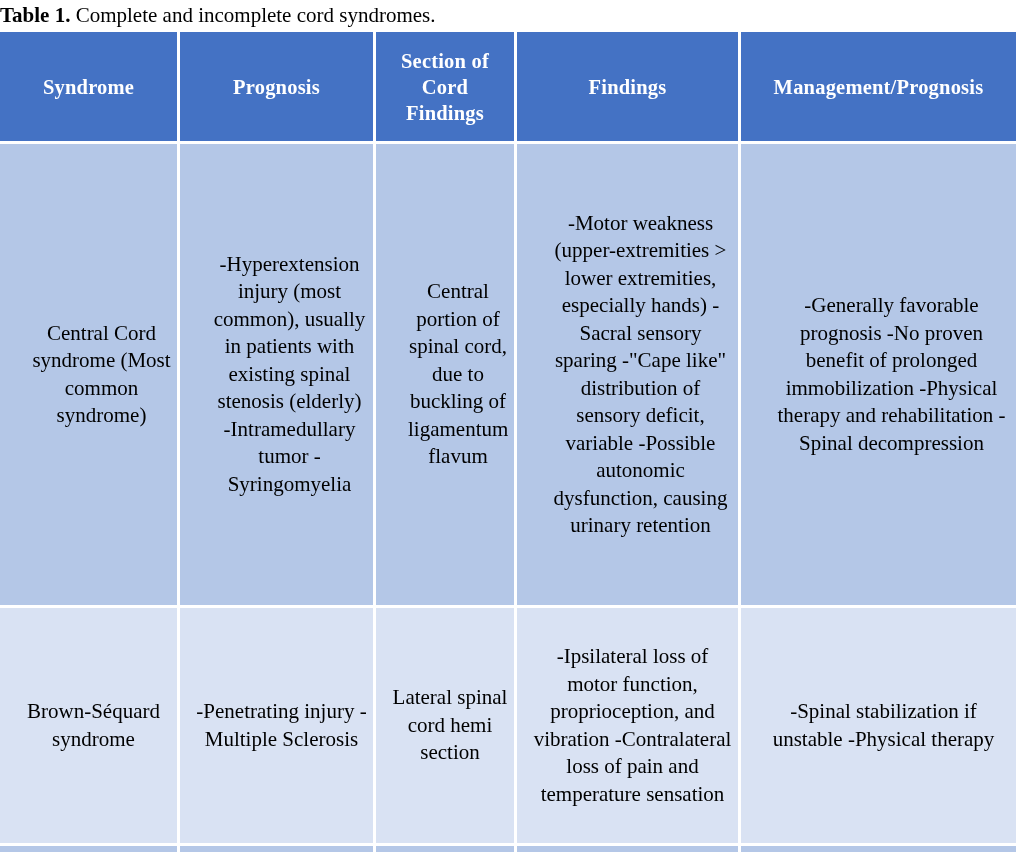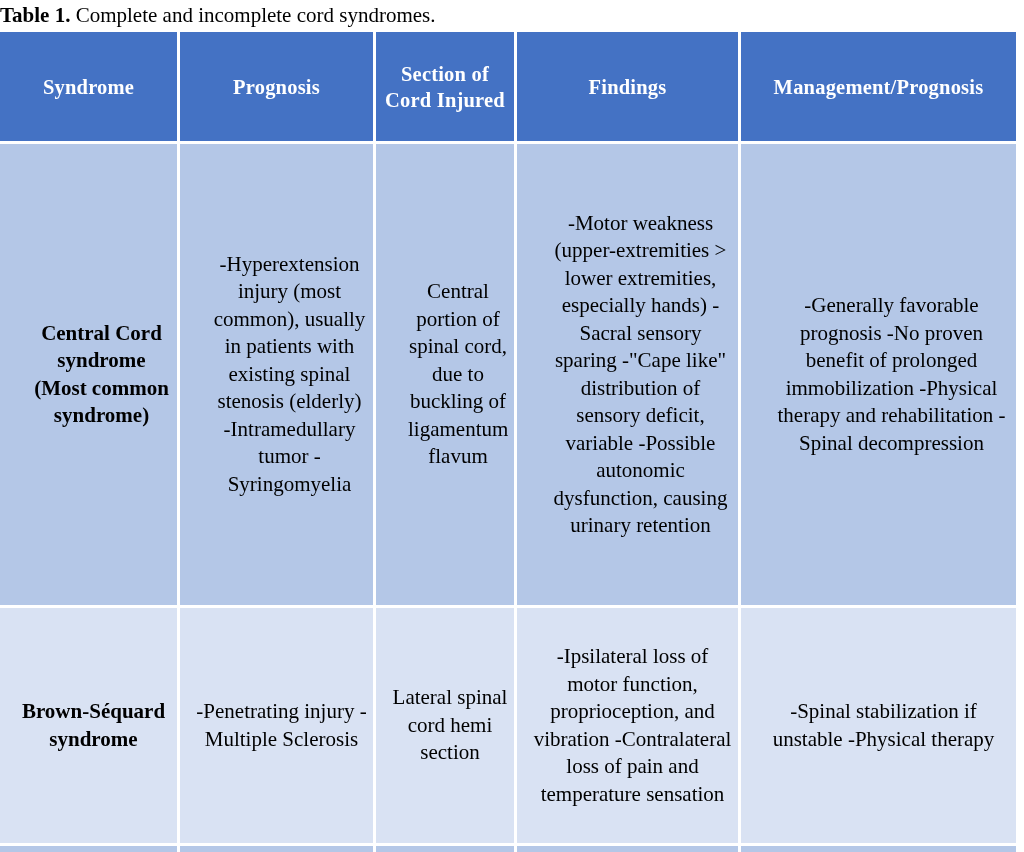--- a/index.html
+++ b/index.html
@@ -96,21 +96,21 @@
     height: 238px;
     padding-left: 16px;
   }
   tr.row-3 td {
     background: #b4c7e7;
     height: 30px;
     border-bottom: none;
   }
 
   td.syndrome-cell {
-    font-weight: bold;
+    font-weight: normal;
   }
 </style>
 </head>
 <body>
 
 <div class="page">
 
   <div class="caption">
     <span class="caption-label">Table 1.</span><span class="caption-text"> Complete and incomplete cord syndromes.</span>
   </div>
@@ -121,21 +121,21 @@
         <col class="c0">
           <col class="c1">
           <col class="c2">
           <col class="c3">
           <col class="c4">
       </colgroup>
       <thead>
         <tr>
           <th>Syndrome</th>
           <th>Prognosis</th>
-          <th>Section of Cord Injured</th>
+          <th>Section of Cord Findings</th>
           <th>Findings</th>
           <th>Management/Prognosis</th>
         </tr>
       </thead>
       <tbody>
         <tr class="row-1">
           <td class="syndrome-cell">Central Cord syndrome (Most common syndrome)</td>
           <td>-Hyperextension injury (most common), usually in patients with existing spinal stenosis (elderly) -Intramedullary tumor -Syringomyelia</td>
           <td>Central portion of spinal cord, due to buckling of ligamentum flavum</td>
           <td>-Motor weakness (upper-extremities &gt; lower extremities, especially hands) -Sacral sensory sparing -"Cape like" distribution of sensory deficit, variable -Possible autonomic dysfunction, causing urinary retention</td>

